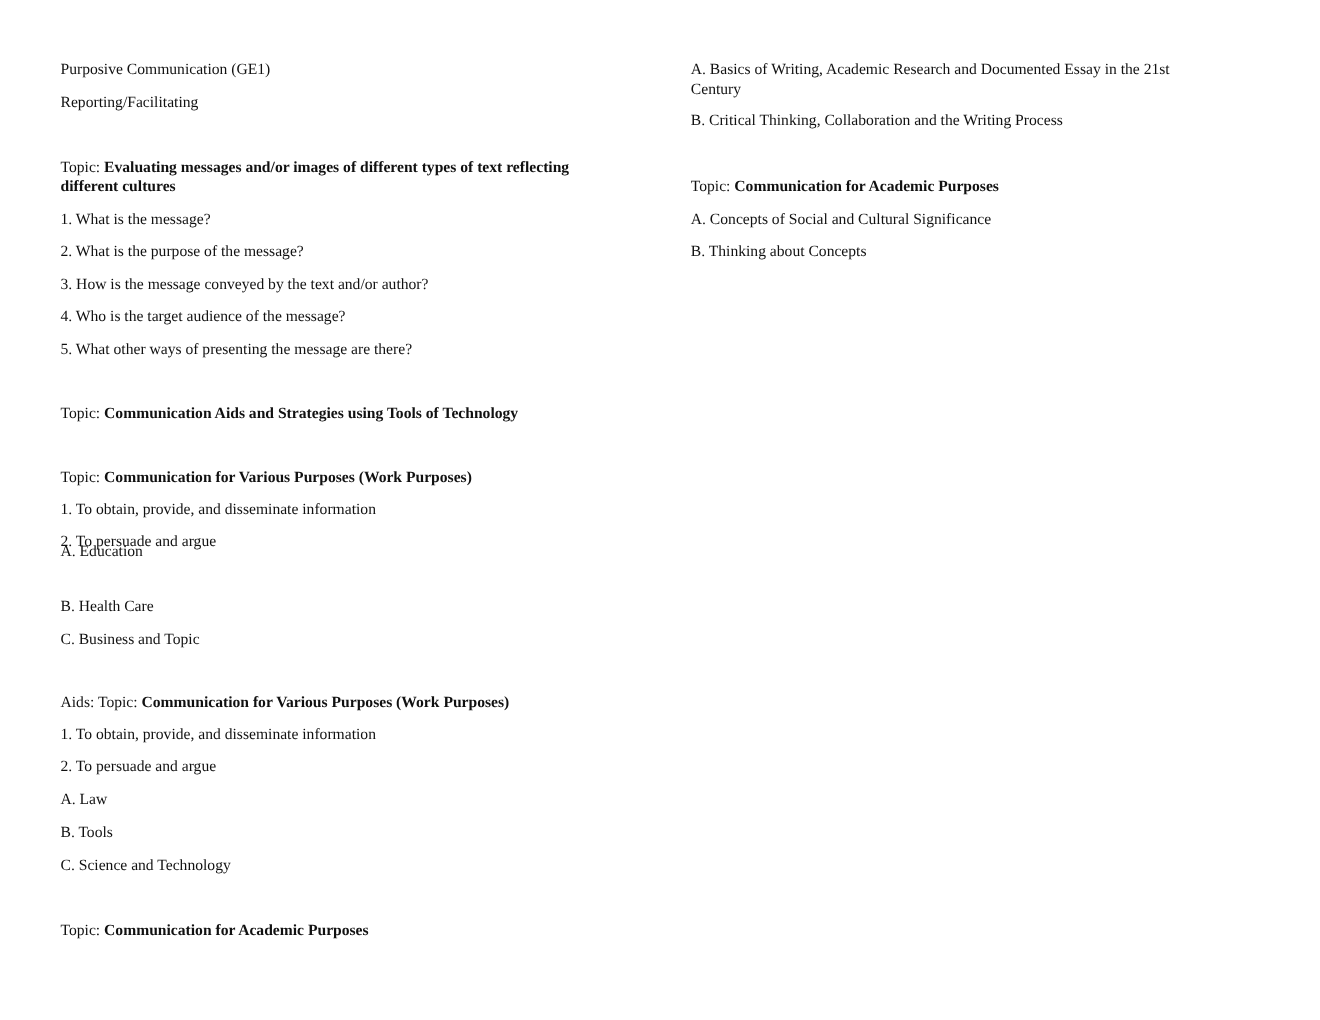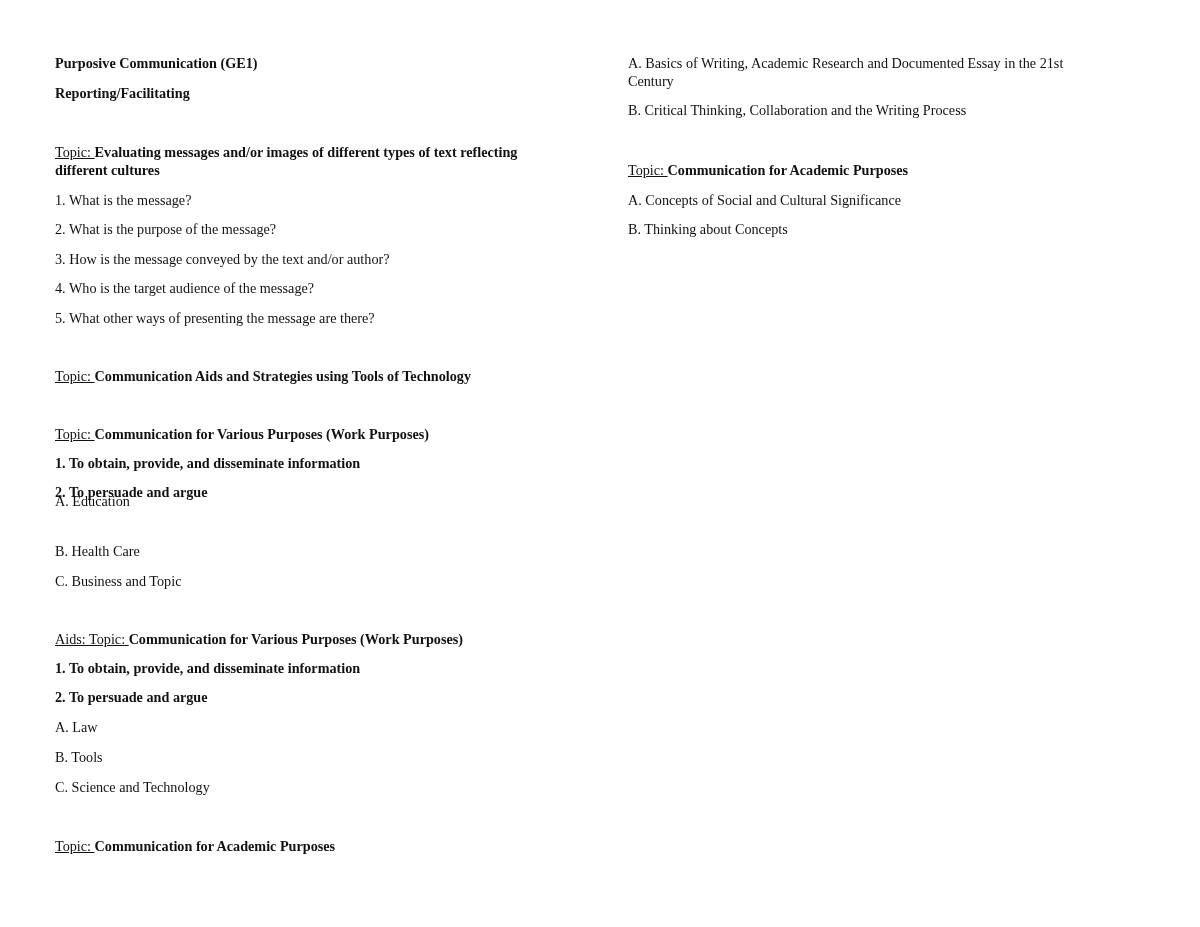--- a/index.html
+++ b/index.html
@@ -2,22 +2,22 @@
 <html><head>
 <meta charset="utf-8">
 <style>
   html, body { margin: 0; padding: 0; background: #ffffff; }
   body { width: 1200px; height: 927px; position: relative; overflow: hidden;
          font-family: "Liberation Serif", "DejaVu Serif", serif; color: #111111; font-size: 14.2px; }
   .col { position: absolute; top: 0; }
   .col-left { left: 55px; width: 510px; }
   .col-right { left: 628px; width: 480px; }
   .line { position: absolute; left: 0; line-height: 18px; white-space: normal; }
-  .bold { font-weight: bold; }
-  .topic-prefix { font-weight: normal; text-decoration: underline; }
+  .bold { font-weight: normal; }
+  .topic-prefix { font-weight: normal; }
   .topic-title { font-weight: bold; }
 </style>
 </head>
 <body>
 
 <div class="col col-left">
   <div class="line bold" style="top:54px">Purposive Communication (GE1)</div>
   <div class="line bold" style="top:84px">Reporting/Facilitating</div>
 
   <div class="line" style="top:143px; width:510px">

